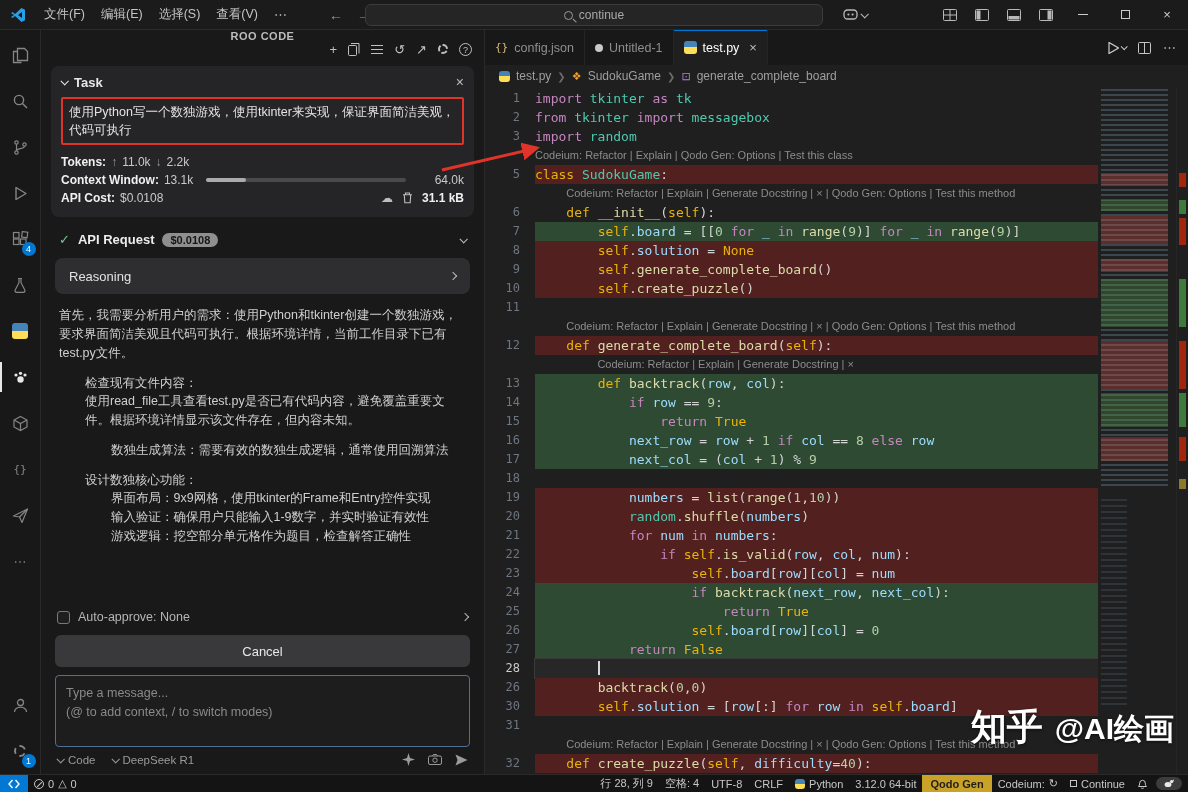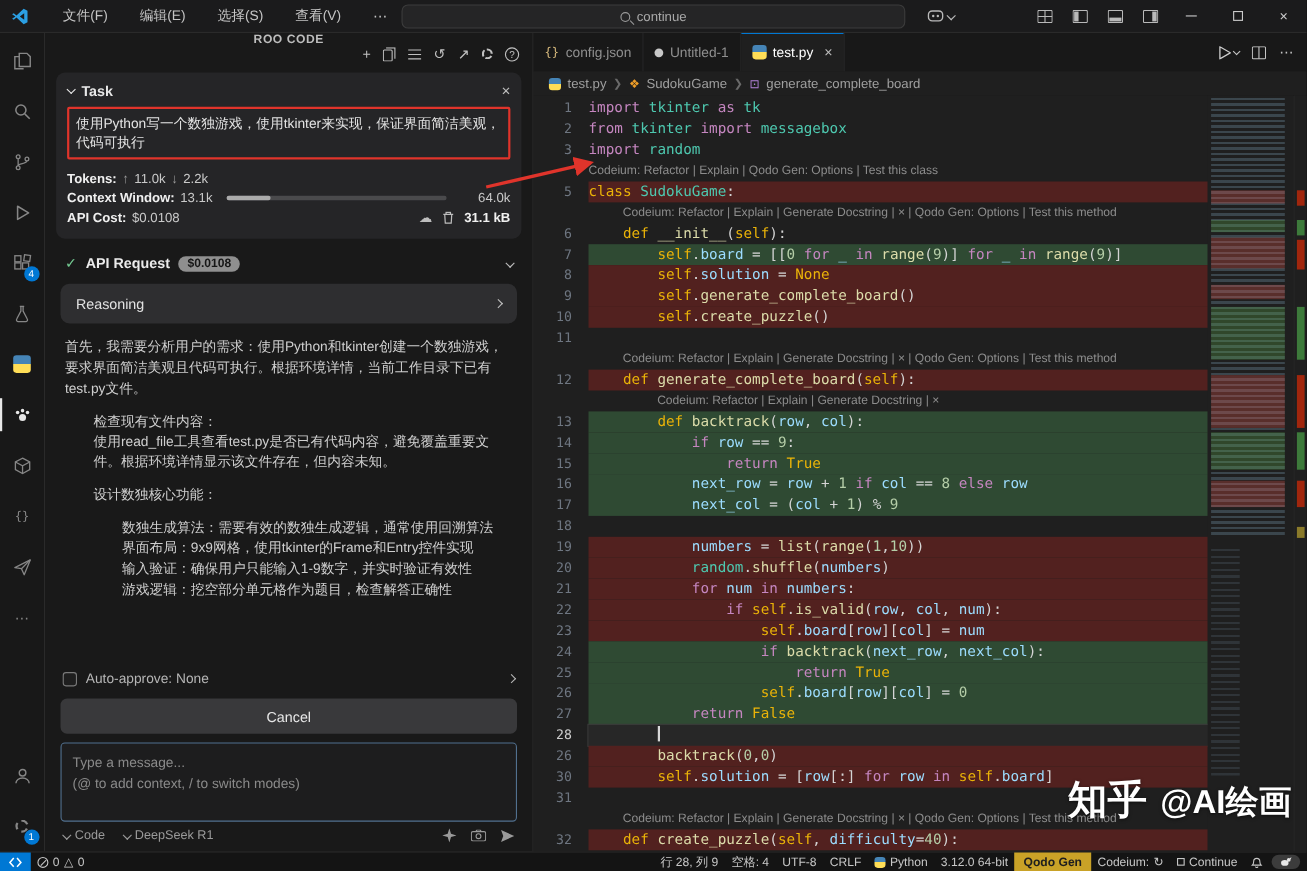--- a/index.html
+++ b/index.html
@@ -1,21 +1,21 @@
 <!DOCTYPE html>
 <html><head>
 <meta charset="utf-8">
 <style>
   * { margin:0; padding:0; box-sizing:border-box; }
   html,body { width:1188px; height:792px; overflow:hidden; background:#000; }
   body { font-family:"Liberation Sans", sans-serif; color:#cccccc; font-size:13px; }
   .window { width:1188px; height:792px; display:flex; flex-direction:column; background:#1f1f1f; position:relative; overflow:hidden; }
 
   
-  .titlebar { height:30px; background:#1b1b1c; border-bottom:1px solid #2a2a2a; display:flex; align-items:center; padding:0 0 0 10px; position:relative; flex-shrink:0;gap:13px; }
+  .titlebar { height:30px; background:#1b1b1c; border-bottom:1px solid #2a2a2a; display:flex; align-items:center; padding:0 0 0 10px; position:relative; flex-shrink:0; }
   .vscode-logo { width:16px; height:16px; margin-right:10px; }
   .menu { padding:0 8px; font-size:12.5px; color:#c5c5c5; cursor:default; }
   .menu-more { padding:0 8px; color:#c5c5c5; }
   .nav-arrows { display:flex; gap:14px; margin-left:34px; color:#9a9a9a; font-size:14px; }
   .searchbox { position:absolute; left:50%; transform:translateX(-50%); top:4px; width:458px; height:22px; background:#252526; border:1px solid #3c3c3c; border-radius:6px; display:flex; align-items:center; justify-content:center; gap:6px; color:#a9a9a9; font-size:12px; }
   .srch-ico { width:9px; height:9px; border:1.4px solid #9a9a9a; border-radius:50%; position:relative; display:inline-block; }
   .srch-ico::after { content:''; position:absolute; width:5px; height:1.4px; background:#9a9a9a; transform:rotate(45deg); left:7px; top:8px; }
   .tb-right { margin-left:auto; display:flex; align-items:center; height:100%; }
   .tb-ico { display:flex; align-items:center; gap:3px; padding:0 9px; color:#b9b9b9; height:100%; }
   .win-ctl { width:42px; height:100%; display:flex; align-items:center; justify-content:center; color:#cccccc; }
@@ -354,22 +354,22 @@
 
       <div class="reason-btn">
         <span>Reasoning</span>
         <span class="chev r"></span>
       </div>
 
       <div class="reason-text">
           <div class="rpara ind-0">首先，我需要分析用户的需求：使用Python和tkinter创建一个数独游戏，要求界面简洁美观且代码可执行。根据环境详情，当前工作目录下已有test.py文件。</div>
           <div class="rpara ind-1 gap">检查现有文件内容：</div>
           <div class="rpara ind-1">使用read_file工具查看test.py是否已有代码内容，避免覆盖重要文件。根据环境详情显示该文件存在，但内容未知。</div>
+          <div class="rpara ind-2 gap">数独生成算法：需要有效的数独生成逻辑，通常使用回溯算法</div>
           <div class="rpara ind-1 gap">设计数独核心功能：</div>
-          <div class="rpara ind-2 gap">数独生成算法：需要有效的数独生成逻辑，通常使用回溯算法</div>
           <div class="rpara ind-2">界面布局：9x9网格，使用tkinter的Frame和Entry控件实现</div>
           <div class="rpara ind-2">输入验证：确保用户只能输入1-9数字，并实时验证有效性</div>
           <div class="rpara ind-2">游戏逻辑：挖空部分单元格作为题目，检查解答正确性</div>
         </div>
 
       <div class="autoapprove">
         <span class="cbx"></span>
         <span>Auto-approve: None</span>
         <span class="chev r"></span>
       </div>

